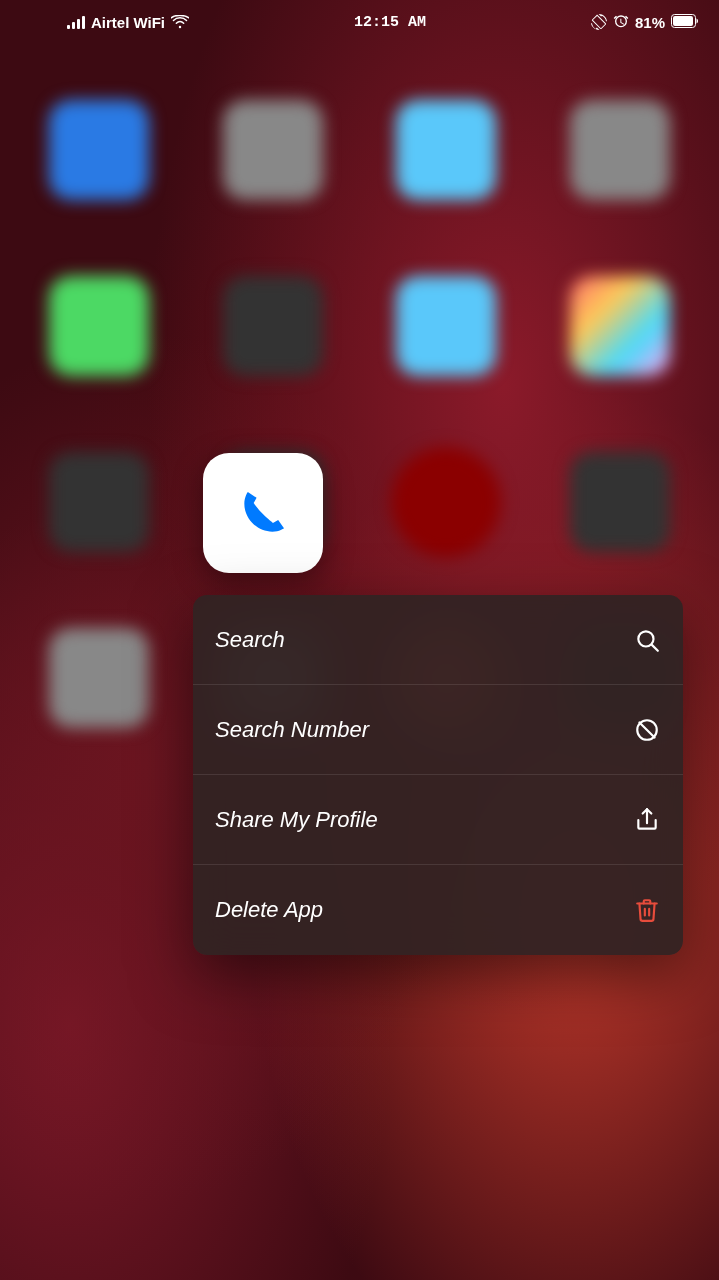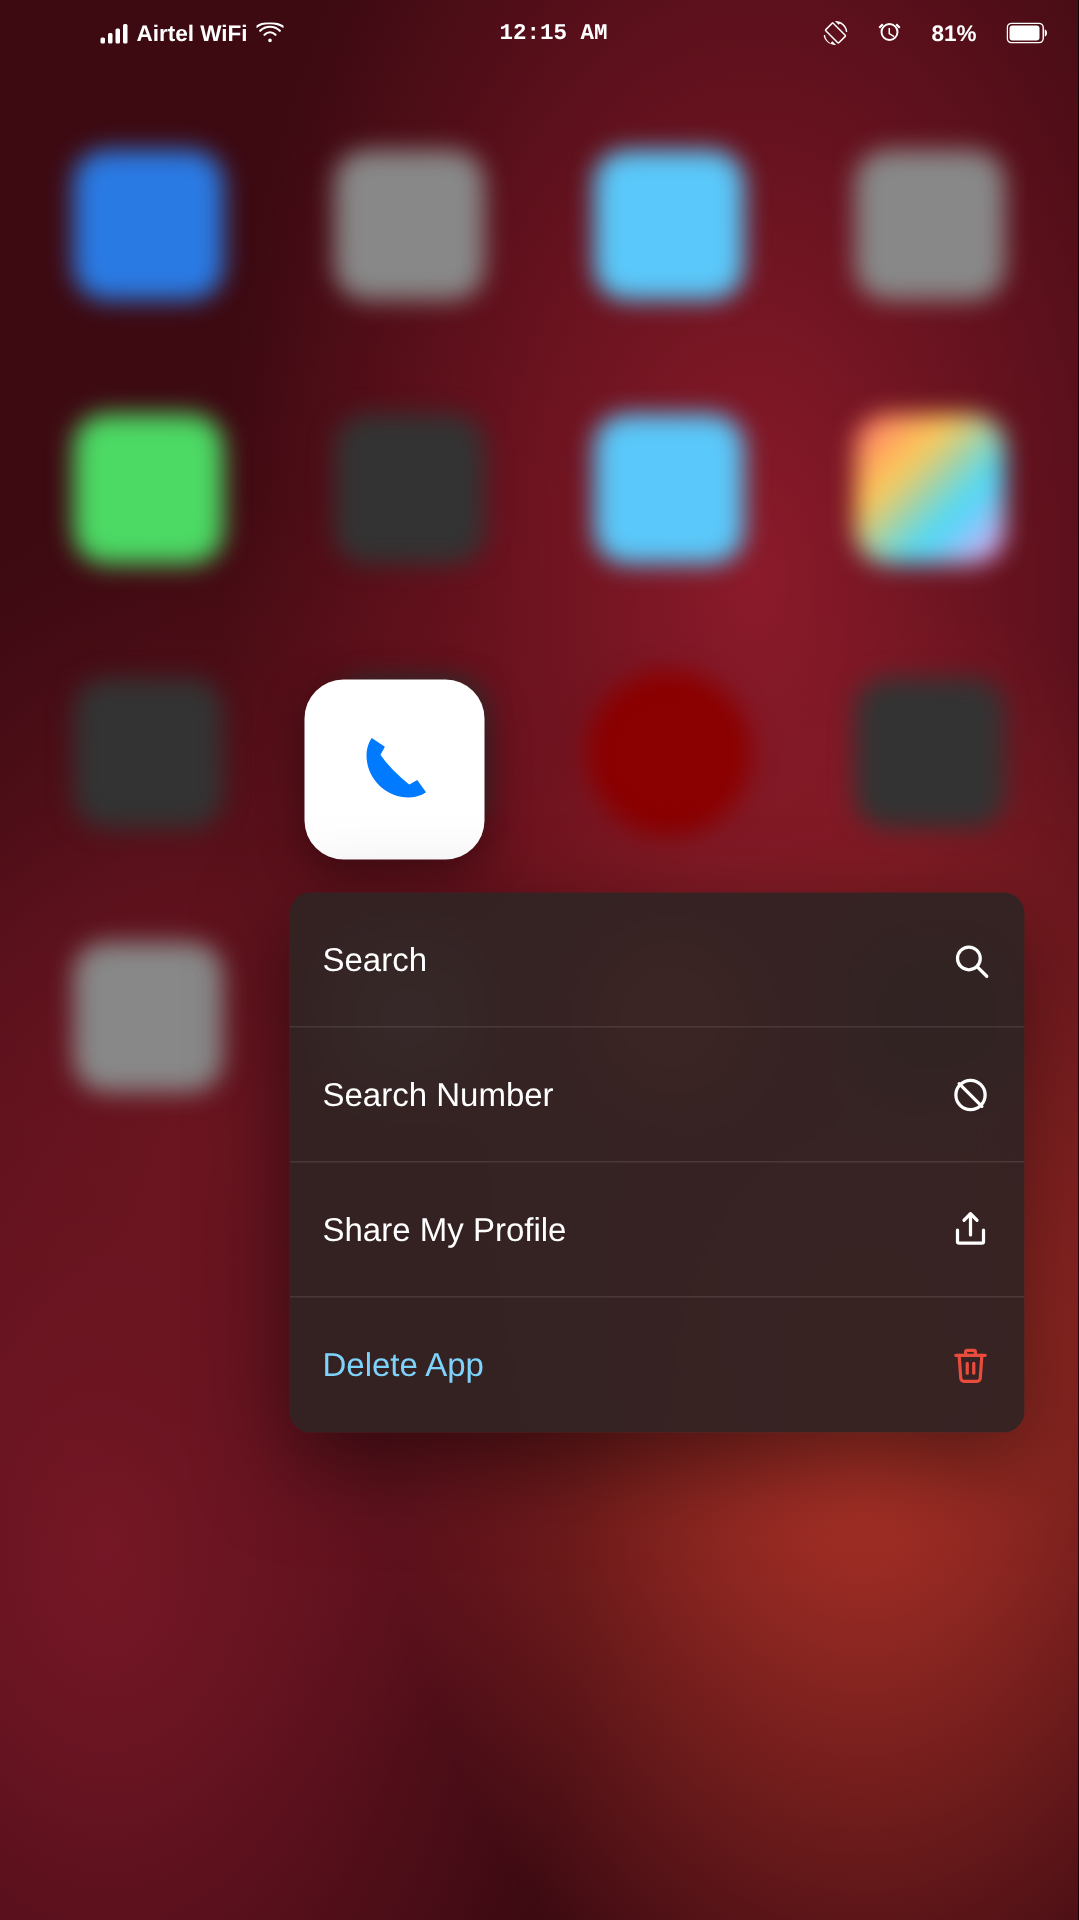--- a/index.html
+++ b/index.html
@@ -100,22 +100,22 @@
     }
 
     .status-center {
       font-size: 15px;
       font-weight: 600;
       font-family: Liberation Mono, monospace;
     }
 
     .status-right {
       display: flex;
-      align-items: center;
-      gap: 20px;
+      align-items: flex-start;
+      gap: 6px;
     }
 
     
     .phone-app-icon {
       position: absolute;
       top: 453px;
       left: 203px;
       width: 120px;
       height: 120px;
       background: white;
@@ -158,24 +158,25 @@
     }
 
     .menu-item:last-child {
       border-bottom: none;
     }
 
     .menu-item-label {
       font-size: 22px;
       font-weight: 400;
       color: white;
+      font-style: italic;
     }
 
     .menu-item-label.delete-label {
-      color: #7dd3fc;
+      color: #ffffff;
     }
 
     .menu-item-icon {
       width: 28px;
       height: 28px;
       display: flex;
       align-items: center;
       justify-content: center;
     }
 

